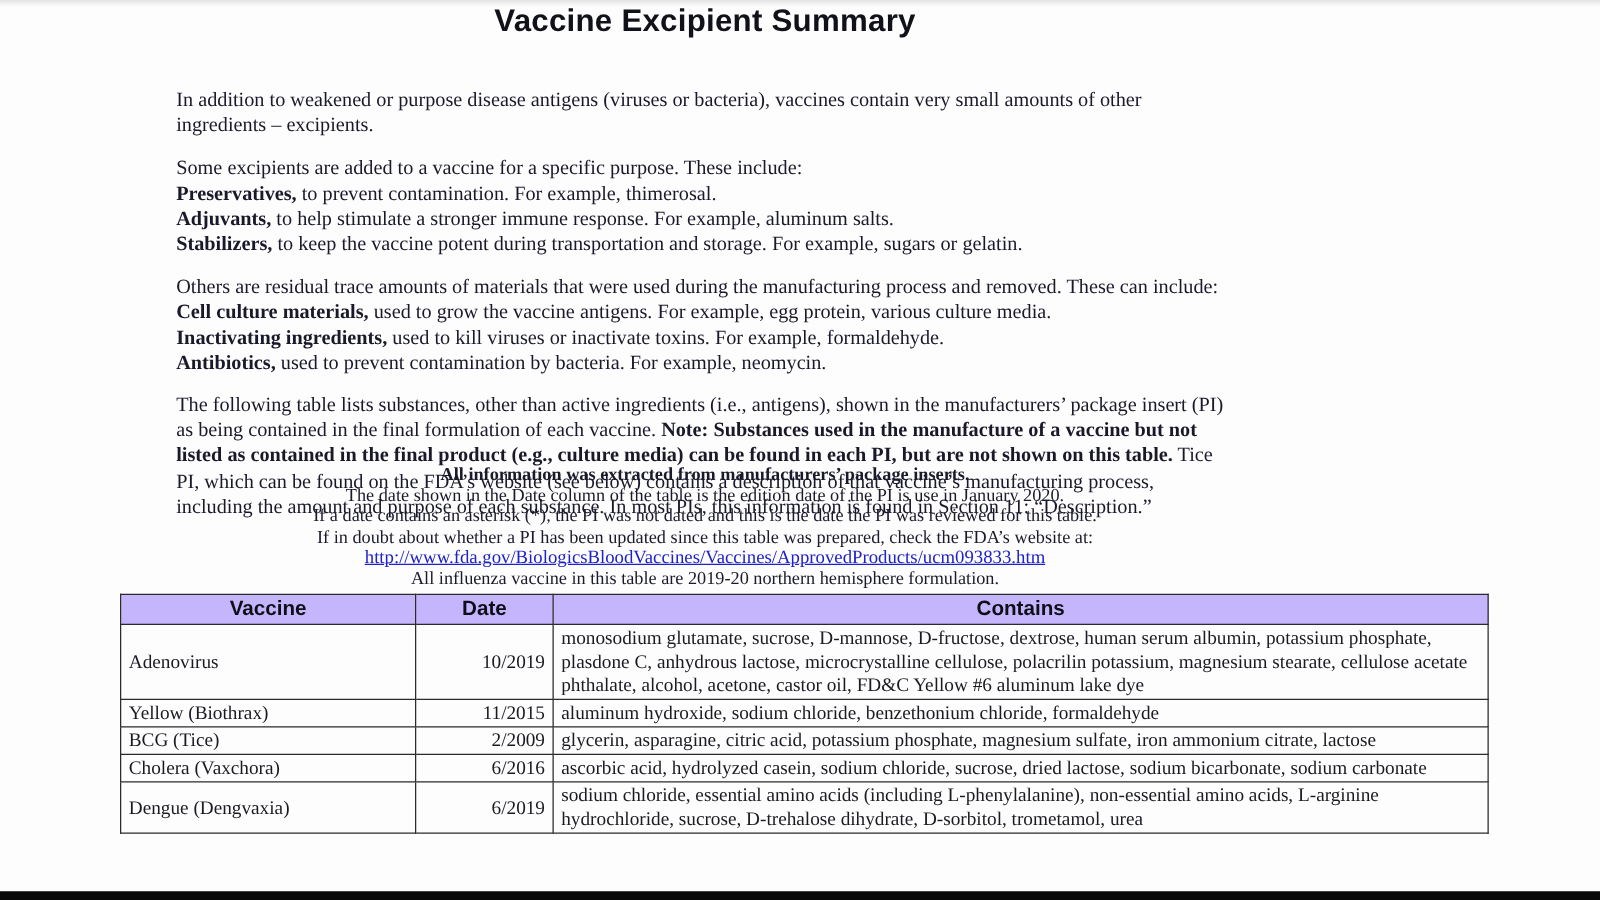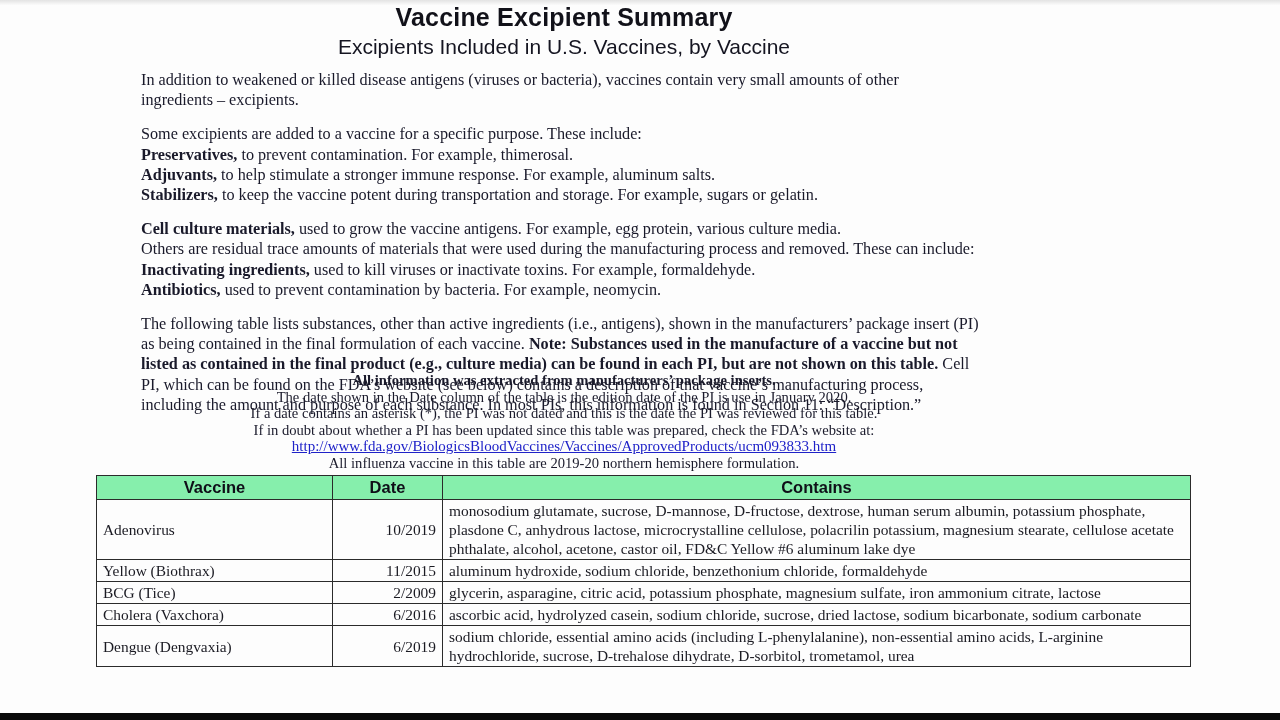--- a/index.html
+++ b/index.html
@@ -104,21 +104,21 @@
     font-size: 15.4px;
     line-height: 19px;
   }
   table.excipients th,
   table.excipients td {
     border: 1px solid #2b2b2b;
     vertical-align: middle;
     padding: 1px 6px;
   }
   table.excipients thead th {
-    background: #86efac;
+    background: #c4b5fd;
     font-family: "Liberation Sans", "DejaVu Sans", sans-serif;
     font-weight: bold;
     font-size: 16.5px;
     text-align: center;
     padding: 2px 4px;
     color: #0f0f18;
   }
   col.c-vaccine { width: 236px; }
   col.c-date    { width: 110px; }
   col.c-contains{ width: 748px; }
@@ -128,48 +128,47 @@
 </style>
 </head>
 <body>
 
 <div id="page">
 
   <div class="top-fade"></div>
 
   <div class="title-block">
     <div class="doc-title">Vaccine Excipient Summary</div>
-    <div class="doc-subtitle">Excipients Included in U.S. Vaccines, by Vaccine</div>
   </div>
 
   <div class="body-area">
 
     <div class="para">
-      <span class="line">In addition to weakened or killed disease antigens (viruses or bacteria), vaccines contain very small amounts of other</span>
+      <span class="line">In addition to weakened or purpose disease antigens (viruses or bacteria), vaccines contain very small amounts of other</span>
       <span class="line">ingredients – excipients.</span>
     </div>
 
     <div class="para">
       <span class="line">Some excipients are added to a vaccine for a specific purpose. These include:</span>
       <span class="line"><span class="lead">Preservatives,</span><span> to prevent contamination. For example, thimerosal.</span></span>
       <span class="line"><span class="lead">Adjuvants,</span><span> to help stimulate a stronger immune response. For example, aluminum salts.</span></span>
       <span class="line"><span class="lead">Stabilizers,</span><span> to keep the vaccine potent during transportation and storage. For example, sugars or gelatin.</span></span>
     </div>
 
     <div class="para">
+      <span class="line">Others are residual trace amounts of materials that were used during the manufacturing process and removed. These can include:</span>
       <span class="line"><span class="lead">Cell culture materials,</span><span> used to grow the vaccine antigens. For example, egg protein, various culture media.</span></span>
-      <span class="line">Others are residual trace amounts of materials that were used during the manufacturing process and removed. These can include:</span>
       <span class="line"><span class="lead">Inactivating ingredients,</span><span> used to kill viruses or inactivate toxins. For example, formaldehyde.</span></span>
       <span class="line"><span class="lead">Antibiotics,</span><span> used to prevent contamination by bacteria. For example, neomycin.</span></span>
     </div>
 
     <div class="para tight">
       <span class="line">The following table lists substances, other than active ingredients (i.e., antigens), shown in the manufacturers’ package insert (PI)</span>
       <span class="line"><span>as being contained in the final formulation of each vaccine. </span><span class="lead">Note: Substances used in the manufacture of a vaccine but not</span></span>
-      <span class="line"><span class="lead">listed as contained in the final product (e.g., culture media) can be found in each PI, but are not shown on this table.</span><span> Cell</span></span>
+      <span class="line"><span class="lead">listed as contained in the final product (e.g., culture media) can be found in each PI, but are not shown on this table.</span><span> Tice</span></span>
       <span class="line">PI, which can be found on the FDA’s website (see below) contains a description of that vaccine’s manufacturing process,</span>
       <span class="line">including the amount and purpose of each substance. In most PIs, this information is found in Section 11: “Description.”</span>
     </div>
   </div>
 
   <div class="notes">
     <div class="bold">All information was extracted from manufacturers’ package inserts.</div>
     <div>The date shown in the Date column of the table is the edition date of the PI is use in January 2020.</div>
     <div>If a date contains an asterisk (*), the PI was not dated and this is the date the PI was reviewed for this table.</div>
     <div>If in doubt about whether a PI has been updated since this table was prepared, check the FDA’s website at:</div>

